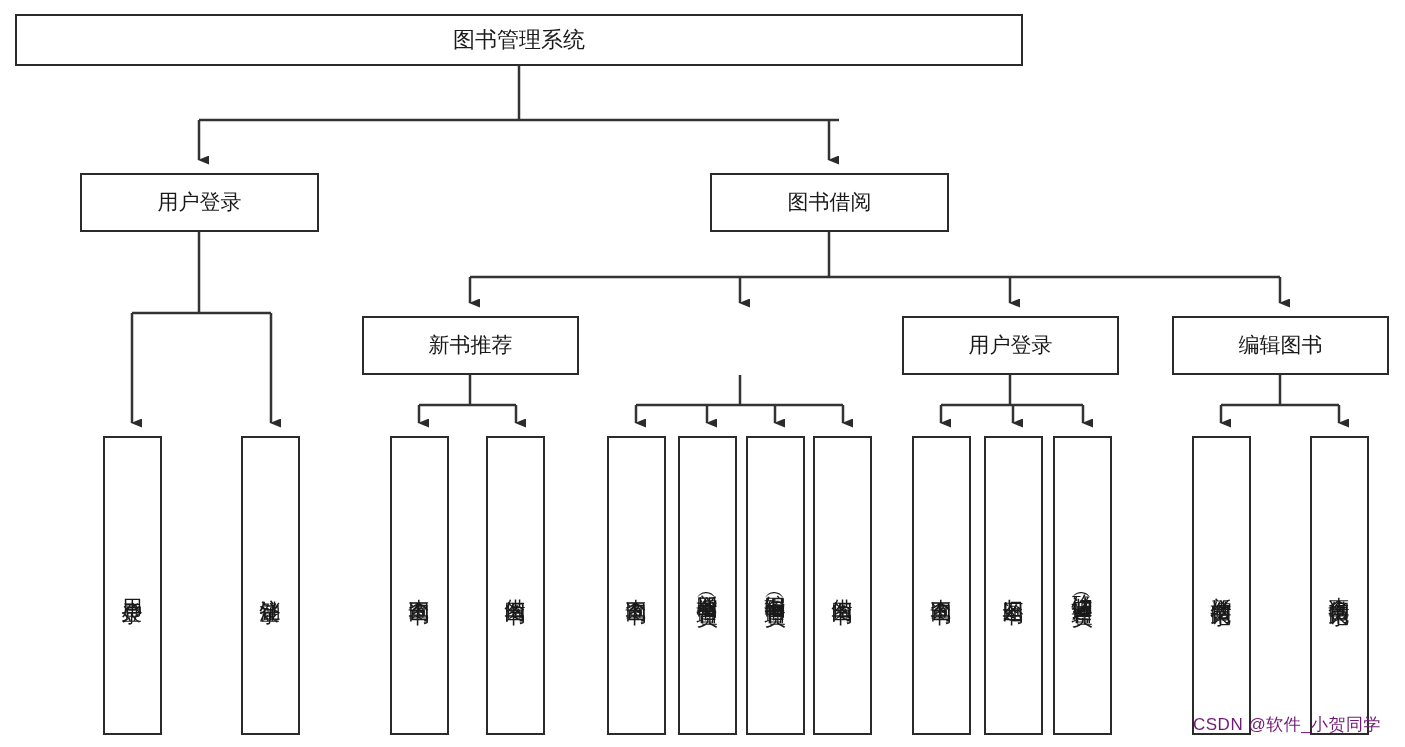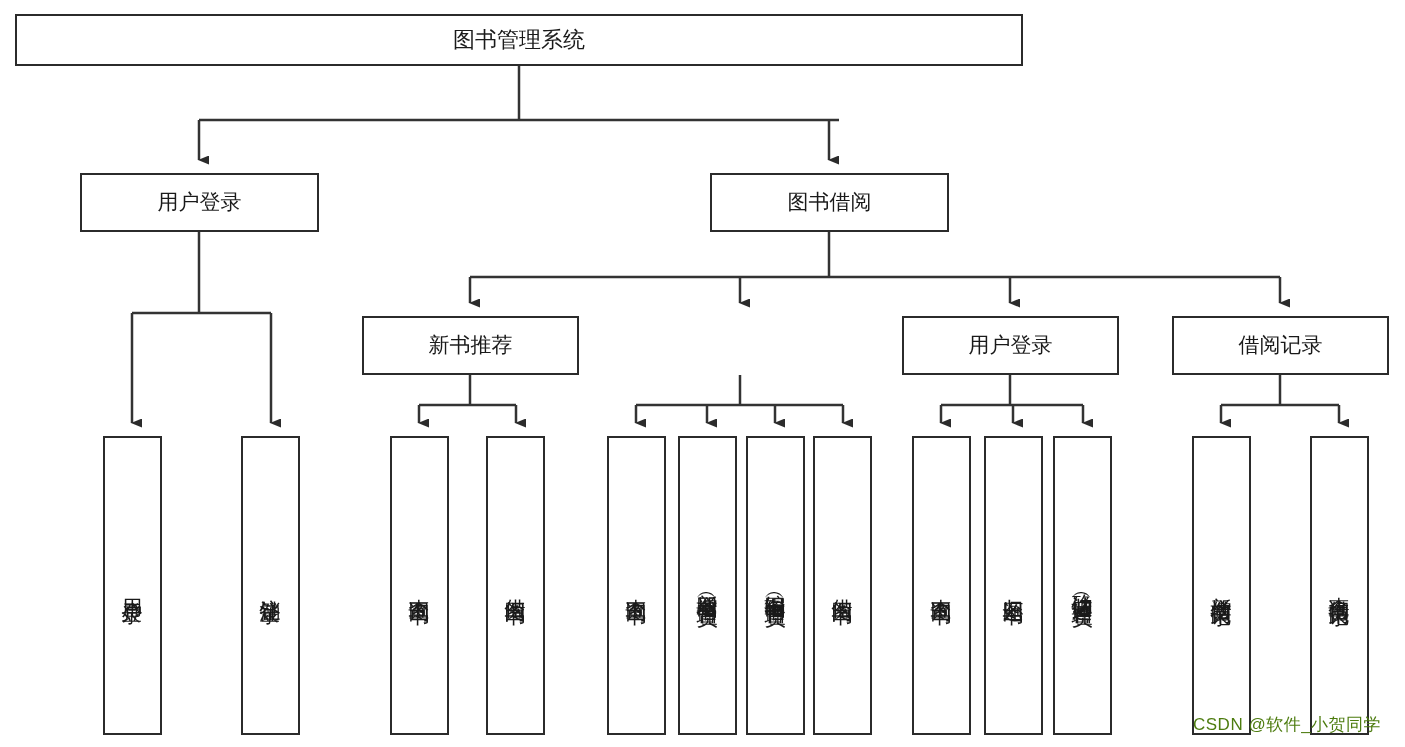--- a/index.html
+++ b/index.html
@@ -48,21 +48,21 @@
   .v-label {
     writing-mode: vertical-rl;
     text-orientation: upright;
     font-size: 21px;
     letter-spacing: 2px;
     line-height: 1;
   }
   .root-box .node-label { font-size: 22px; }
   .watermark {
     position: absolute;
-    color: #4d7c0f;
+    color: #701a75;
     font-size: 17px;
     white-space: nowrap;
     letter-spacing: 0.5px;
   }
 </style>
 </head>
 <body>
 
 <div id="diagram-root">
 
@@ -127,21 +127,21 @@
     <span class="node-label h-label">图书借阅</span>
   </div>
 
   <div class="node-box" style="left:362px; top:316px; width:217px; height:59px;">
     <span class="node-label h-label">新书推荐</span>
   </div>
   <div class="node-box" style="left:902px; top:316px; width:217px; height:59px;">
     <span class="node-label h-label">用户登录</span>
   </div>
   <div class="node-box" style="left:1172px; top:316px; width:217px; height:59px;">
-    <span class="node-label h-label">借阅记录</span>
+    <span class="node-label h-label">编辑图书</span>
   </div>
 
   <div class="node-box" style="left:103px; top:436px; width:59px; height:299px;">
     <span class="node-label v-label">用户登录</span>
   </div>
   <div class="node-box" style="left:241px; top:436px; width:59px; height:299px;">
     <span class="node-label v-label">注销登录</span>
   </div>
 
   <div class="node-box" style="left:390px; top:436px; width:59px; height:299px;">

